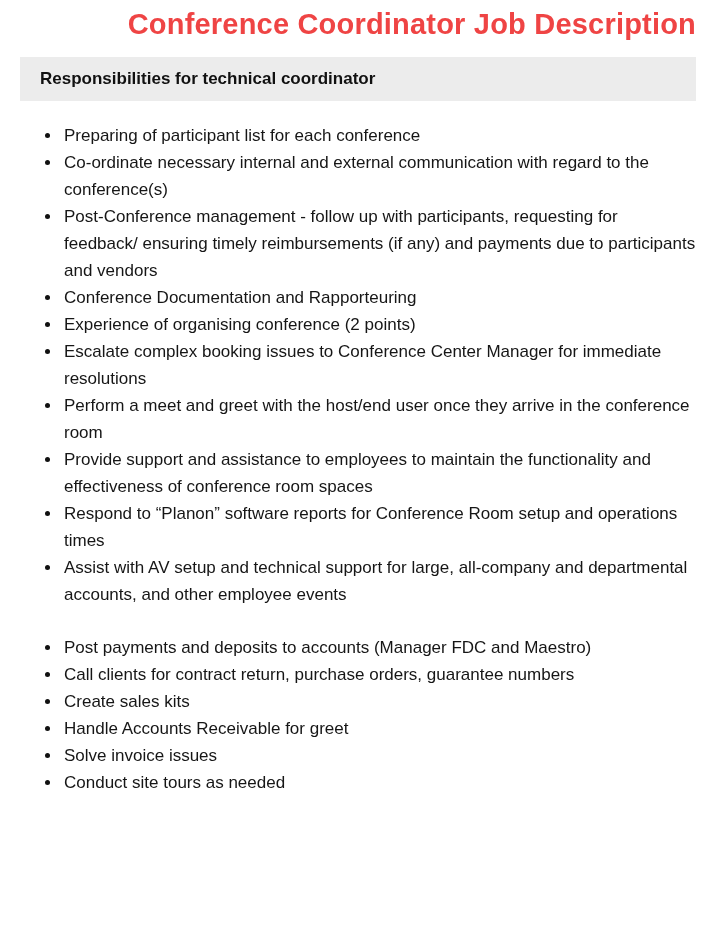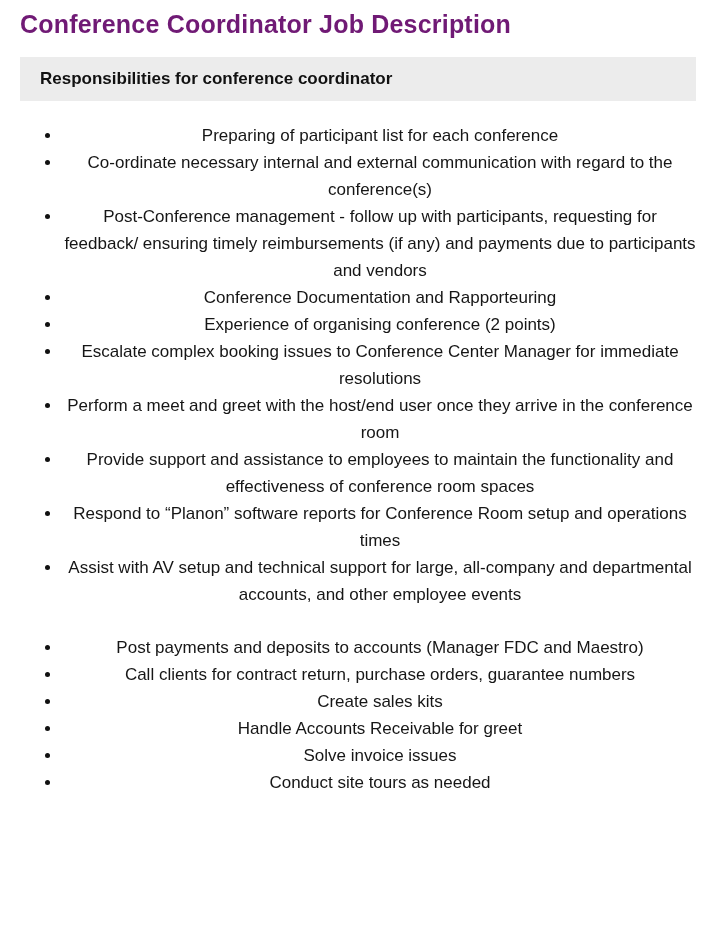--- a/index.html
+++ b/index.html
@@ -9,25 +9,25 @@
     height: 944px;
     background: #ffffff;
     color: #161616;
     font-family: "Liberation Sans", sans-serif;
     overflow: hidden;
   }
   .doc {
     padding: 0 24px 10px 20px;
   }
   .page-title {
-    font-size: 25px;
+    font-size: 29px;
     line-height: 34px;
     font-weight: 700;
-    text-align: left;
-    color: #701a75;
+    text-align: right;
+    color: #ef4444;
     margin: 0;
     padding-top: 7px;
     letter-spacing: 0.2px;
   }
   .intro {
     font-size: 17px;
     line-height: 27px;
     margin: 23px 0 0 0;
   }
   .section-bar {
@@ -40,36 +40,35 @@
     margin-top: 16px;
   }
   ul.bullet-list {
     margin: 21px 0 26px 0;
     padding-left: 42px;
     font-size: 17px;
     line-height: 27px;
   }
   ul.bullet-list li {
     padding-left: 2px;
-    text-align: center;
   }
   ul.bullet-list li::marker {
     color: #111111;
   }
 </style>
 </head>
 <body>
 
 <main class="doc">
 
   <h1 class="page-title">Conference Coordinator Job Description</h1>
 
 
   <section>
-    <div class="section-bar">Responsibilities for conference coordinator</div>
+    <div class="section-bar">Responsibilities for technical coordinator</div>
     <ul class="bullet-list">
         <li>Preparing of participant list for each conference</li>
         <li>Co-ordinate necessary internal and external communication with regard to the conference(s)</li>
         <li>Post-Conference management - follow up with participants, requesting for feedback/ ensuring timely reimbursements (if any) and payments due to participants and vendors</li>
         <li>Conference Documentation and Rapporteuring</li>
         <li>Experience of organising conference (2 points)</li>
         <li>Escalate complex booking issues to Conference Center Manager for immediate resolutions</li>
         <li>Perform a meet and greet with the host/end user once they arrive in the conference room</li>
         <li>Provide support and assistance to employees to maintain the functionality and effectiveness of conference room spaces</li>
         <li>Respond to “Planon” software reports for Conference Room setup and operations times</li>

